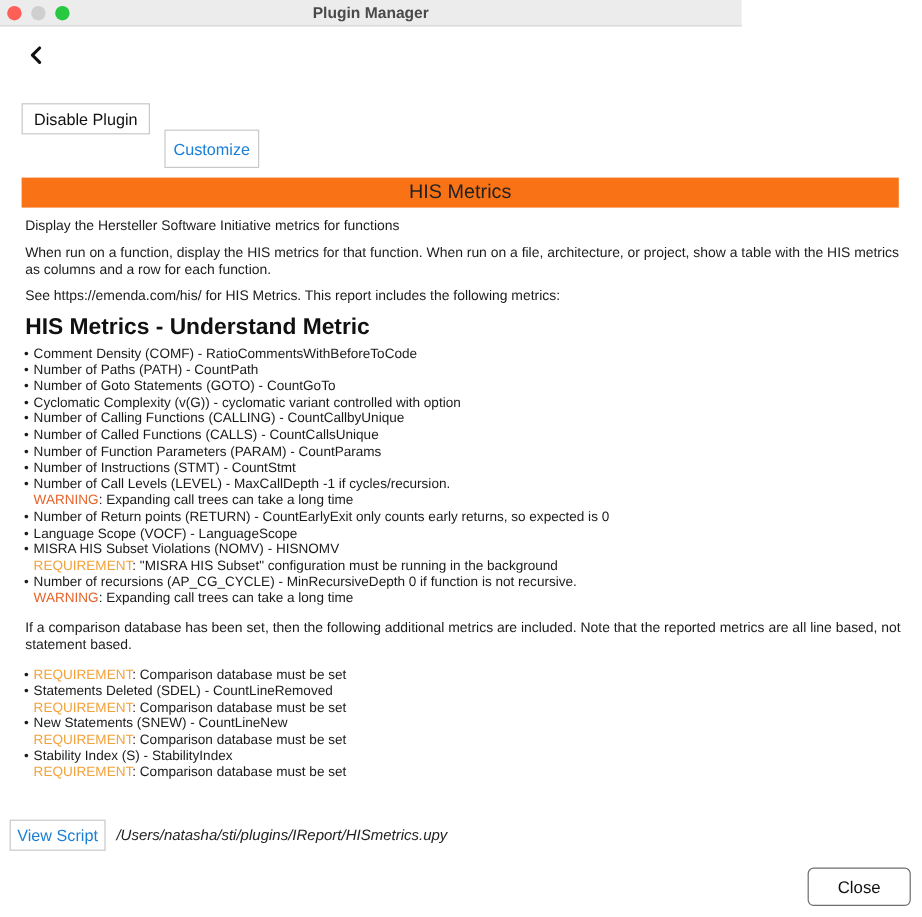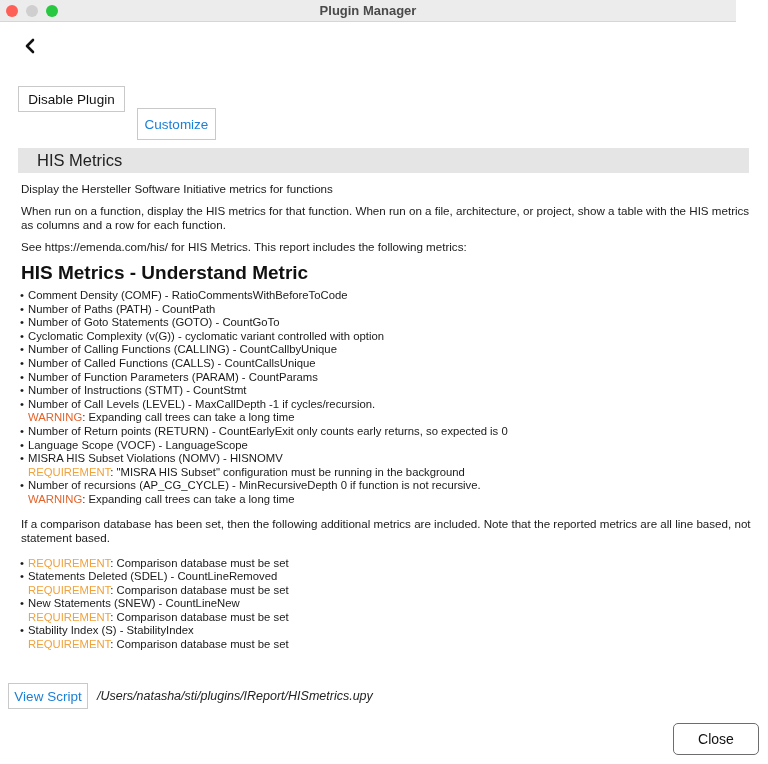--- a/index.html
+++ b/index.html
@@ -1,20 +1,20 @@
 <!DOCTYPE html>
 <html><head>
   <meta charset="utf-8">
   <style>
     * { box-sizing: border-box; margin: 0; padding: 0; }
     html, body { width: 768px; height: 764px; overflow: hidden; background: #ffffff; }
     body { font-family: "Liberation Sans", sans-serif; color: #1a1a1a; position: relative; }
 
     .titlebar {
-      position: absolute; left: 0; top: 0; width: 736px; height: 22px;
+      position: absolute; left: 0; top: 0; width: 618px; height: 22px;
       background: #ececec; border-bottom: 1px solid #d6d6d6;
       display: flex; align-items: center; justify-content: center;
     }
     .traffic { position: absolute; left: 6px; top: 5px; display: flex; gap: 8px; }
     .traffic span { width: 12px; height: 12px; border-radius: 50%; display: block; }
     .t-close { background: #fe5f57; }
     .t-min { background: #cfcfcf; }
     .t-max { background: #28c840; }
     .title { font-size: 13px; font-weight: bold; color: #4a4a4a; }
 
@@ -26,21 +26,21 @@
     .btn {
       position: absolute; background: #fff; border: 1px solid #c9c9c9;
       font-size: 13.5px; display: flex; align-items: center; justify-content: center;
       cursor: pointer;
     }
     .btn-disable { left: 18px; top: 86px; width: 107px; height: 26px; color: #111; }
     .btn-customize { left: 137px; top: 88px; width: 79px; height: 32px; color: #1a7fd6; margin-top: 20px; }
 
     .section-header {
       position: absolute; left: 18px; top: 148px; width: 731px; height: 25px;
-      background: #e5e5e5; font-size: 16.5px; line-height: 25px; color: #222; padding-left: 19px;
+      background: #f97316; text-align: center; font-size: 16.5px; line-height: 25px; color: #222;
     }
 
     .content { position: absolute; left: 21px; top: 182px; width: 730px; font-size: 11.6px; line-height: 14px; }
     .para { margin-bottom: 8px; }
     .h2 { font-weight: bold; font-size: 19px; margin-top: 12px; margin-bottom: 9px; color: #111; }
 
     ul.metrics { list-style: none; margin-bottom: 10px; font-size: 11.3px; line-height: 13.6px; }
     ul.metrics li { position: relative; padding-left: 7px; }
     ul.metrics li::before { content: "•"; position: absolute; left: -1px; top: 0; }
     .note { display: block; }

